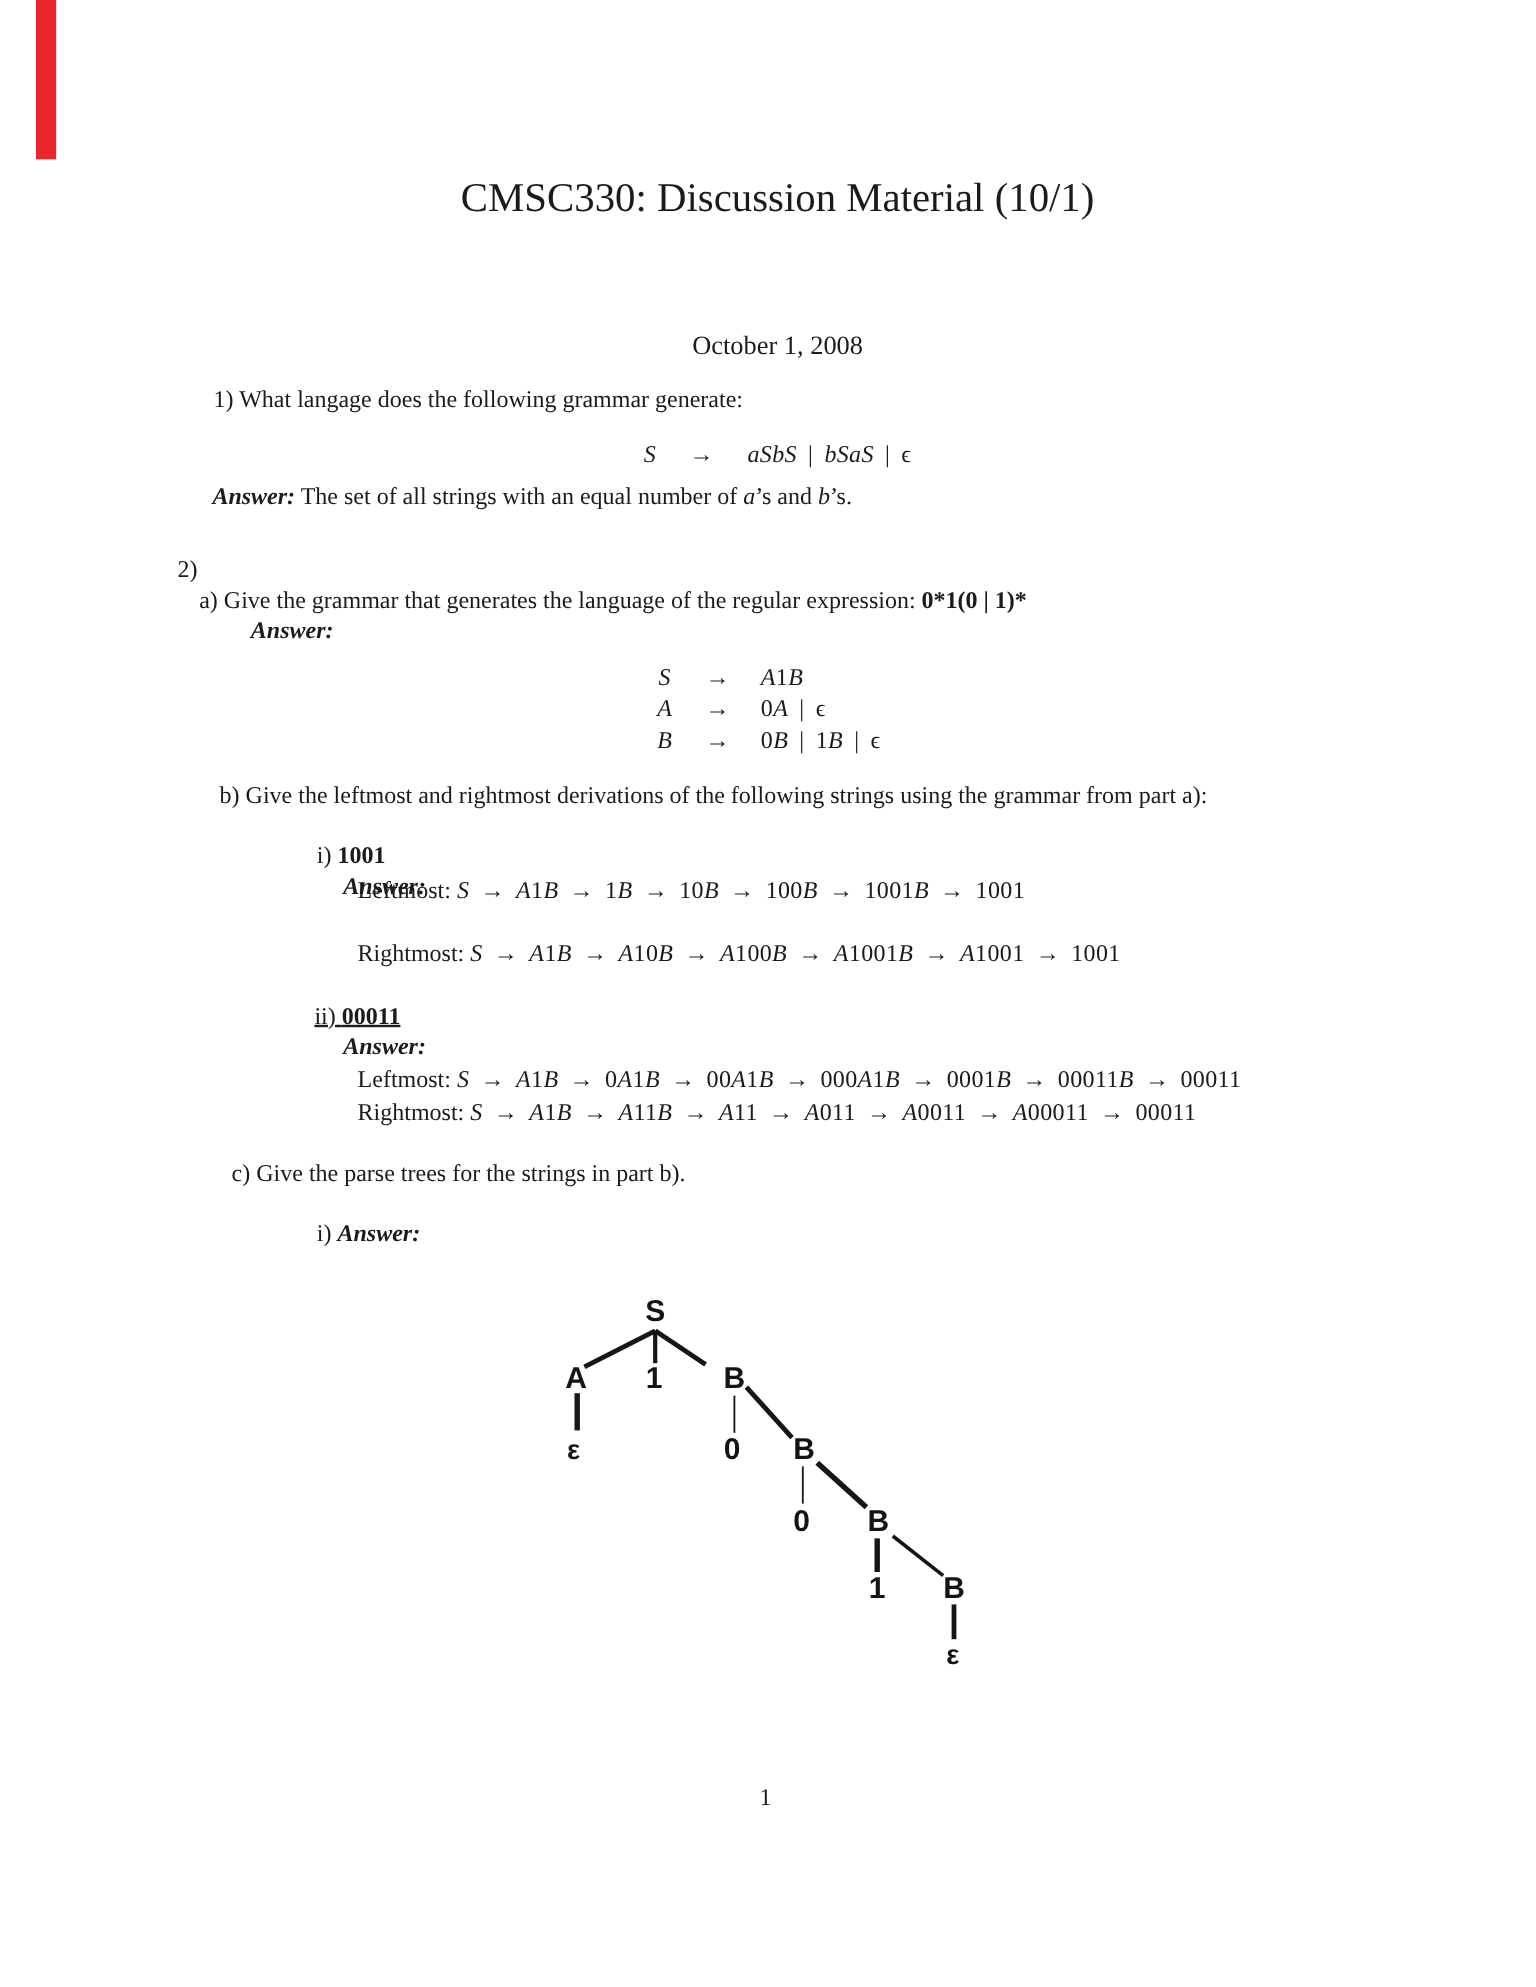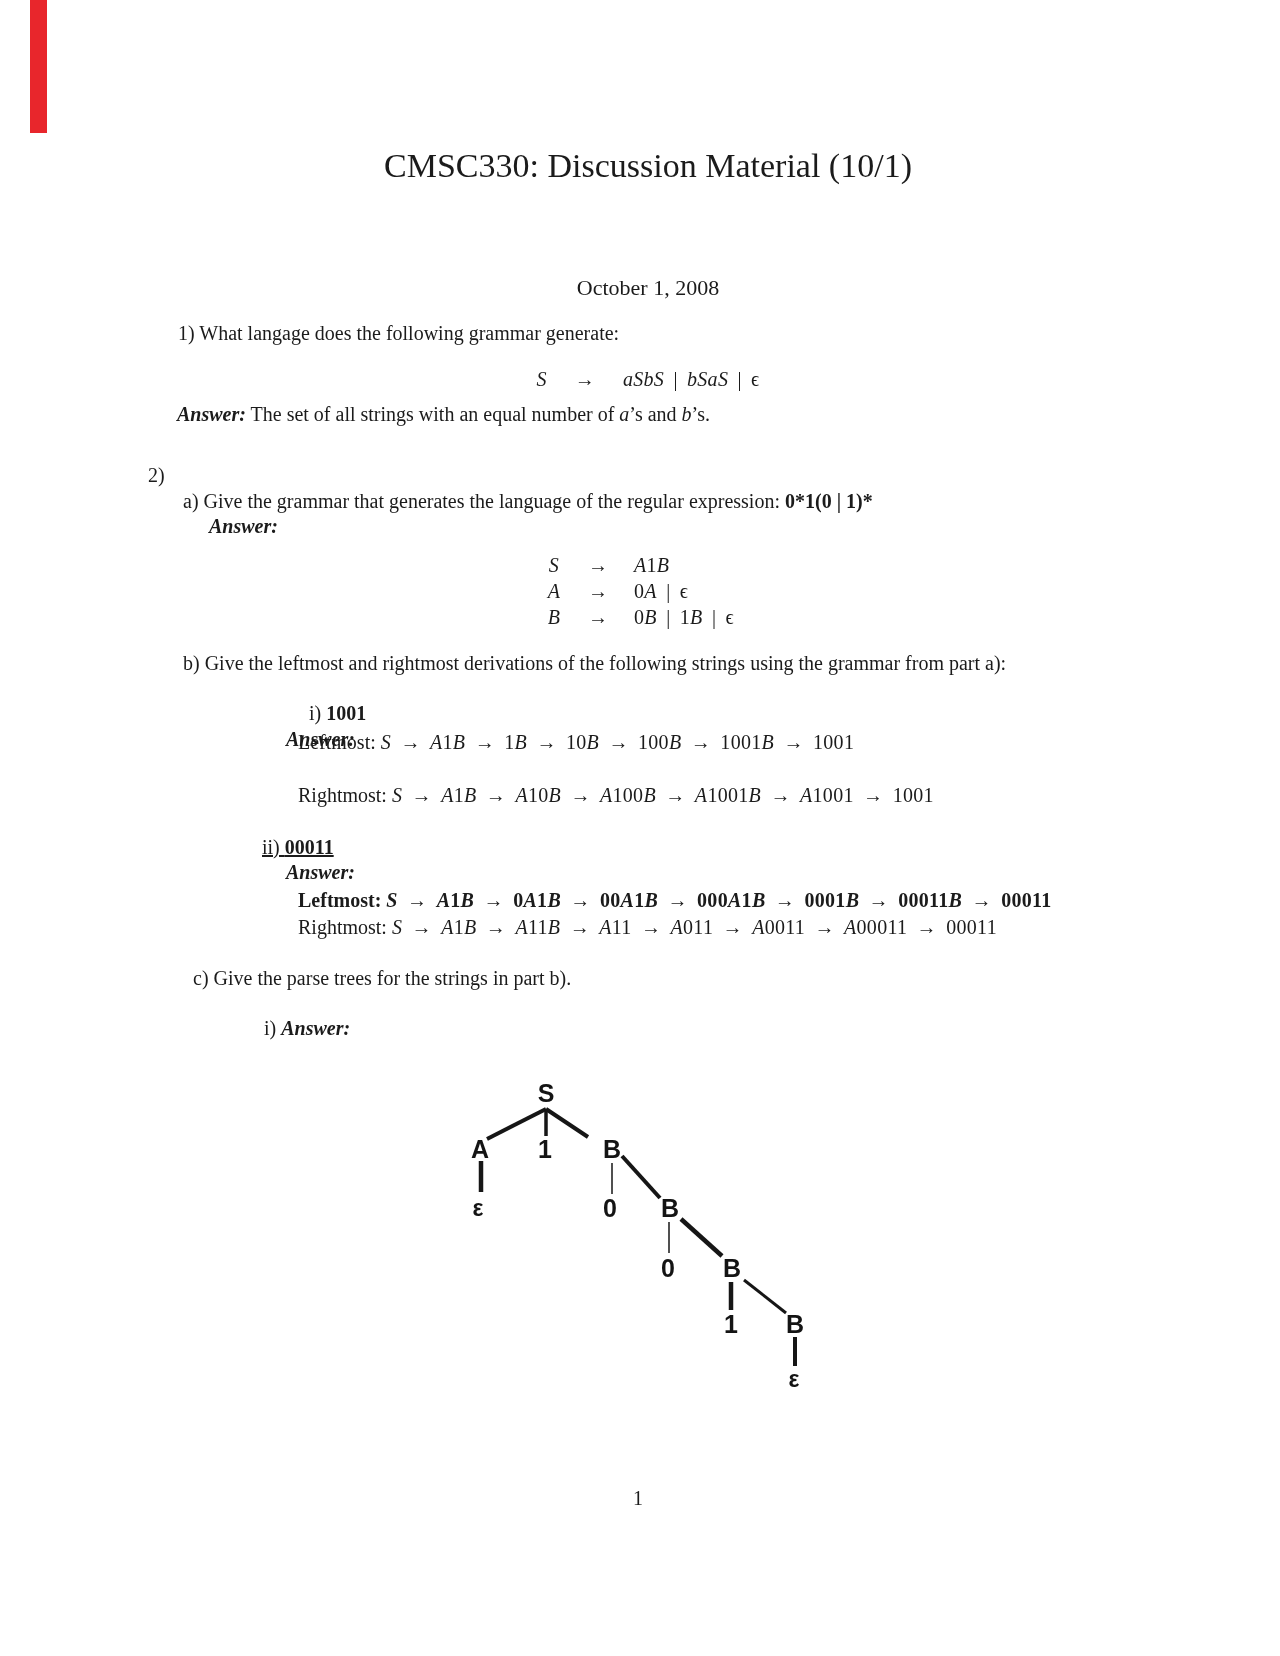--- a/index.html
+++ b/index.html
@@ -42,21 +42,21 @@
 
   <div class="abs center title" style="top:146px;">CMSC330: Discussion Material (10/1)</div>
   <div class="abs center date" style="top:275px;">October 1, 2008</div>
 
   <div class="abs body-text" style="left:150px;top:321px;margin-left:28px;">1) What langage does the following grammar generate:</div>
   <div class="abs center body-text math pre" style="top:367px;"><i>S</i>   →   <i>aSbS</i> | <i>bSaS</i> | ϵ</div>
   <div class="abs body-text" style="left:177px;top:402px;"><span class="bi">Answer:</span><span> </span><span>The set of all strings with an equal number of </span><i>a</i><span>’s and </span><i>b</i><span>’s.</span></div>
 
   <div class="abs body-text" style="left:148px;top:463px;">2)</div>
 
-  <div class="abs body-text" style="left:183px;top:489px;"><span>a) Give the grammar that generates the language of the regular expression: </span><span class="b">0*1(0 | 1)*</span></div>
+  <div class="abs body-text" style="left:166px;top:489px;"><span>a) Give the grammar that generates the language of the regular expression: </span><span class="b">0*1(0 | 1)*</span></div>
   <div class="abs body-text bi" style="left:209px;top:514px;">Answer:</div>
 
   <div class="abs gram">
     <div class="gram-row">
       <span class="gram-lhs math"><i>S</i></span>
       <span class="gram-arrow">→</span>
       <span class="math"><i>A</i>1<i>B</i></span>
     </div>
     <div class="gram-row">
       <span class="gram-lhs math"><i>A</i></span>
@@ -65,28 +65,28 @@
     </div>
     <div class="gram-row">
       <span class="gram-lhs math"><i>B</i></span>
       <span class="gram-arrow">→</span>
       <span class="math">0<i>B</i> | 1<i>B</i> | ϵ</span>
     </div>
   </div>
 
   <div class="abs body-text" style="left:183px;top:651px;">b) Give the leftmost and rightmost derivations of the following strings using the grammar from part a):</div>
 
-  <div class="abs body-text" style="left:264px;top:701px;margin-left:45px;"><span>i) </span><span class="b">1001</span></div>
+  <div class="abs body-text" style="left:264px;top:701px;"><span>i) </span><span class="b">1001</span></div>
   <div class="abs body-text bi" style="left:286px;top:727px;">Answer:</div>
   <div class="abs body-text" style="left:298px;top:730px;"><span>Leftmost: </span><span class="math"><i>S</i> → <i>A</i>1<i>B</i> → 1<i>B</i> → 10<i>B</i> → 100<i>B</i> → 1001<i>B</i> → 1001</span></div>
   <div class="abs body-text" style="left:298px;top:783px;"><span>Rightmost: </span><span class="math"><i>S</i> → <i>A</i>1<i>B</i> → <i>A</i>10<i>B</i> → <i>A</i>100<i>B</i> → <i>A</i>1001<i>B</i> → <i>A</i>1001 → 1001</span></div>
 
   <div class="abs body-text" style="left:262px;top:835px;text-decoration:underline;"><span>ii) </span><span class="b">00011</span></div>
   <div class="abs body-text bi" style="left:286px;top:860px;">Answer:</div>
-  <div class="abs body-text" style="left:298px;top:888px;font-weight:bold;"><span>Leftmost: </span><span class="math"><i>S</i> → <i>A</i>1<i>B</i> → 0<i>A</i>1<i>B</i> → 00<i>A</i>1<i>B</i> → 000<i>A</i>1<i>B</i> → 0001<i>B</i> → 00011<i>B</i> → 00011</span></div>
+  <div class="abs body-text" style="left:298px;top:888px;"><span>Leftmost: </span><span class="math"><i>S</i> → <i>A</i>1<i>B</i> → 0<i>A</i>1<i>B</i> → 00<i>A</i>1<i>B</i> → 000<i>A</i>1<i>B</i> → 0001<i>B</i> → 00011<i>B</i> → 00011</span></div>
   <div class="abs body-text" style="left:298px;top:915px;"><span>Rightmost: </span><span class="math"><i>S</i> → <i>A</i>1<i>B</i> → <i>A</i>11<i>B</i> → <i>A</i>11 → <i>A</i>011 → <i>A</i>0011 → <i>A</i>00011 → 00011</span></div>
 
   <div class="abs body-text" style="left:193px;top:966px;">c) Give the parse trees for the strings in part b).</div>
   <div class="abs body-text" style="left:264px;top:1016px;"><span>i) </span><span class="bi">Answer:</span></div>
 
   <svg class="abs" style="left:420px;top:1040px;" width="430" height="360" viewBox="0 0 430 360">
 
     <line class="edge" x1="126" y1="69" x2="67" y2="99" stroke-width="4"></line>
     <line class="edge" x1="126" y1="70" x2="126" y2="96" stroke-width="3.5"></line>
     <line class="edge" x1="126" y1="69" x2="168" y2="97" stroke-width="4"></line>

